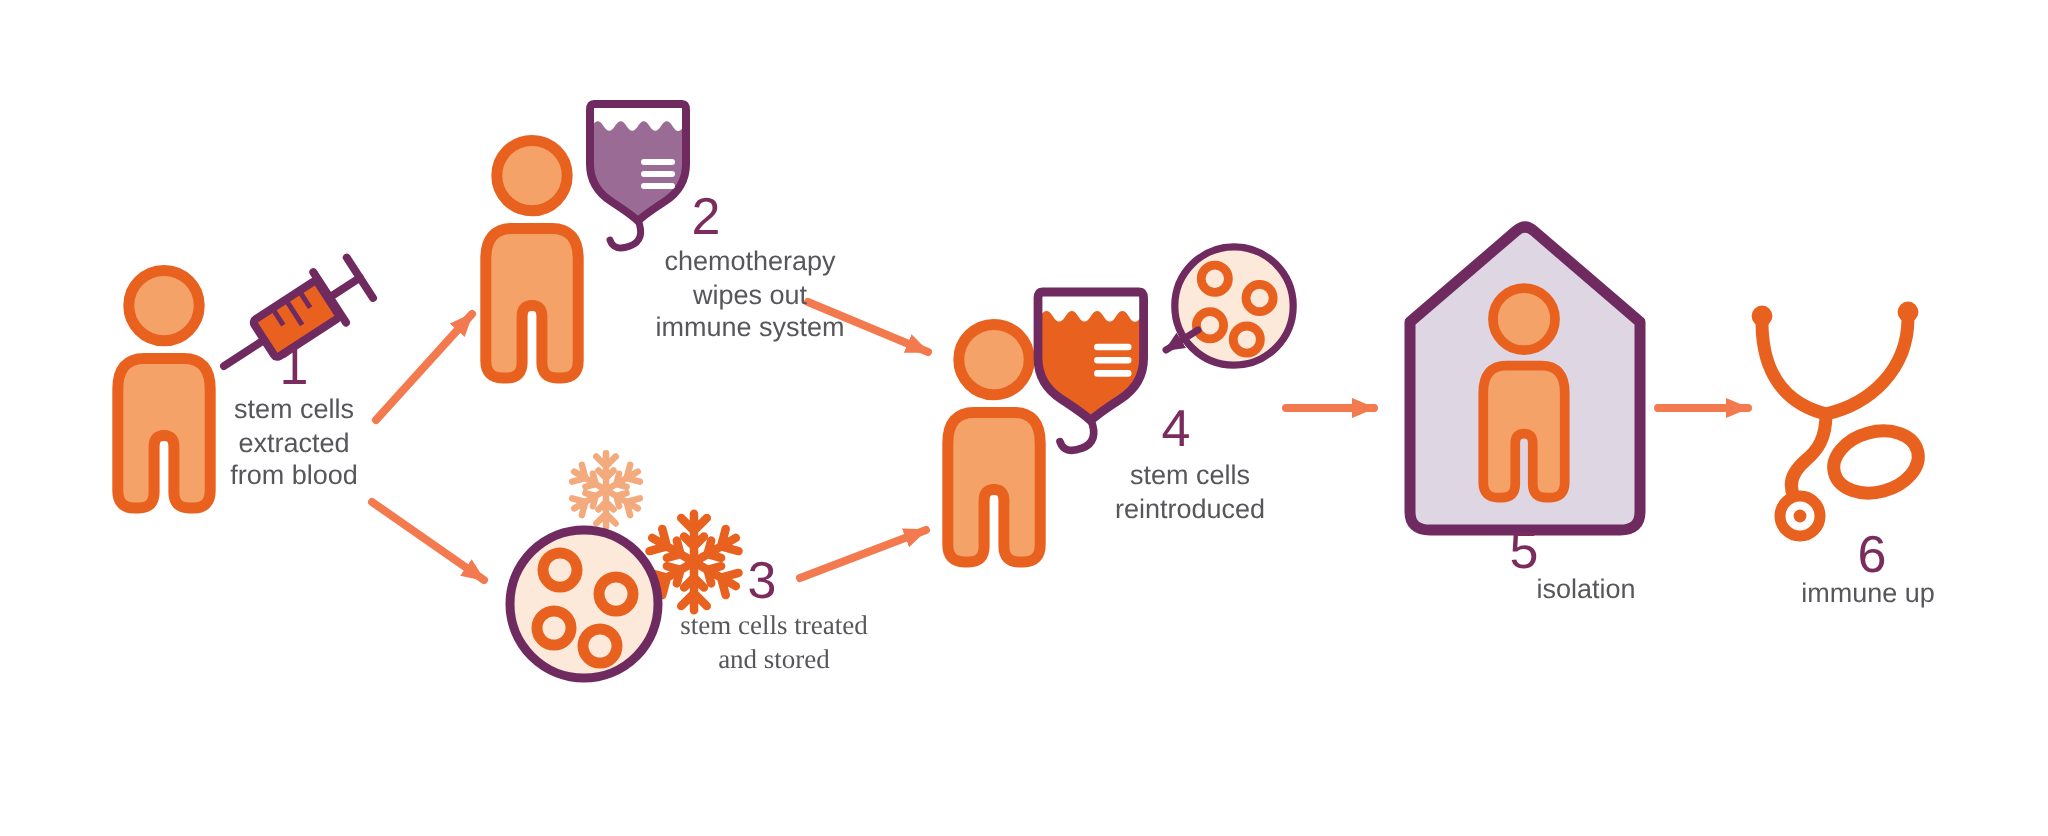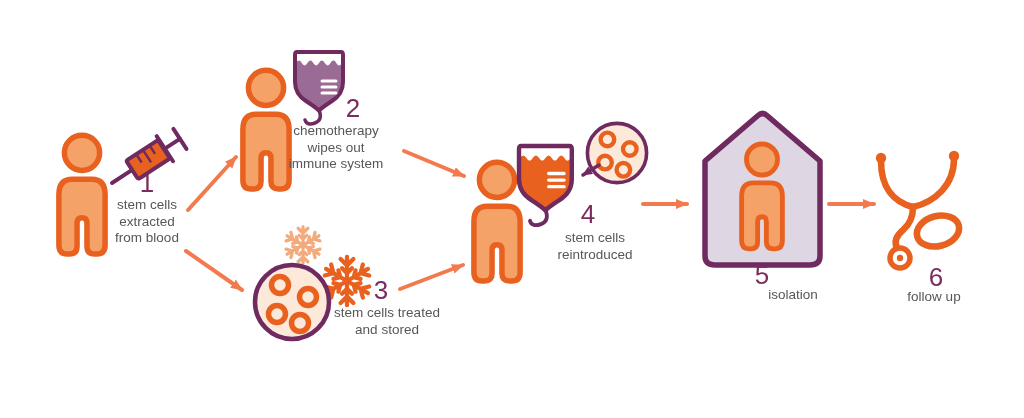--- a/index.html
+++ b/index.html
@@ -33,22 +33,22 @@
   .num{
     position:absolute;transform:translateX(-50%);
     font-size:26px;font-weight:500;color:var(--purple-number);line-height:1;
   }
   .txt{
     position:absolute;transform:translateX(-50%);
     font-size:13.5px;line-height:16.5px;color:var(--text);
     text-align:center;white-space:pre-line;width:max-content;
   }
   .s1n{left:147px;top:170px;} .s1t{left:147px;top:197px;}
-  .s2n{left:353px;top:95px;}  .s2t{left:336px;top:123px;}
-  .s3n{left:381px;top:277px;} .s3t{left:387px;top:305px;}
+  .s2n{left:353px;top:95px;}  .s2t{left:375px;top:123px;}
+  .s3n{left:381px;top:277px;} .s3t{left:387px;top:305px;font-family:Liberation Serif, serif;}
   .s4n{left:588px;top:201px;} .s4t{left:595px;top:230px;}
   .s5n{left:762px;top:262px;} .s5t{left:761px;top:287px;margin-left:32px;}
   .s6n{left:936px;top:264px;} .s6t{left:934px;top:289px;}
 </style>
 </head>
 <body>
 
 <div class="stage">
 
   <svg width="1024" height="418" viewBox="0 0 1024 418">
@@ -161,14 +161,14 @@
 and stored</div>
 
   <div class="num s4n">4</div>
   <div class="txt s4t">stem cells
 reintroduced</div>
 
   <div class="num s5n">5</div>
   <div class="txt s5t">isolation</div>
 
   <div class="num s6n">6</div>
-  <div class="txt s6t">follow up</div>
+  <div class="txt s6t">immune up</div>
 </div>
 
 </body></html>

